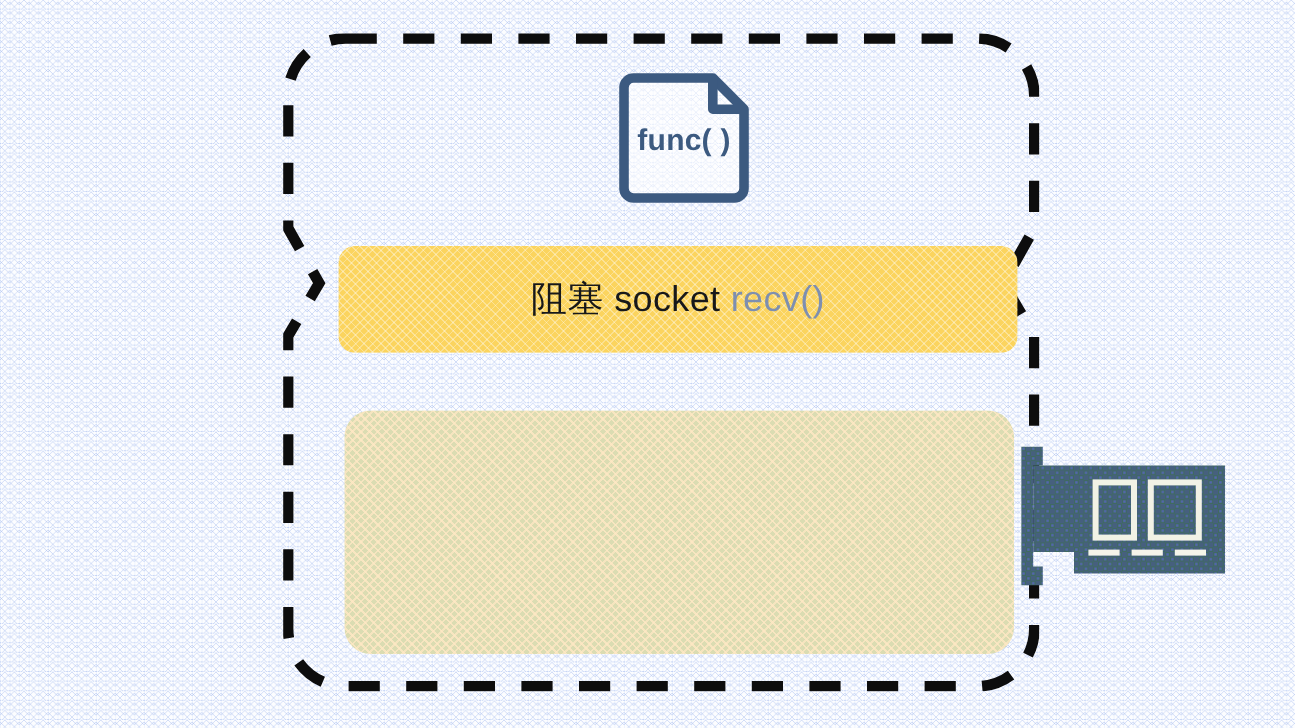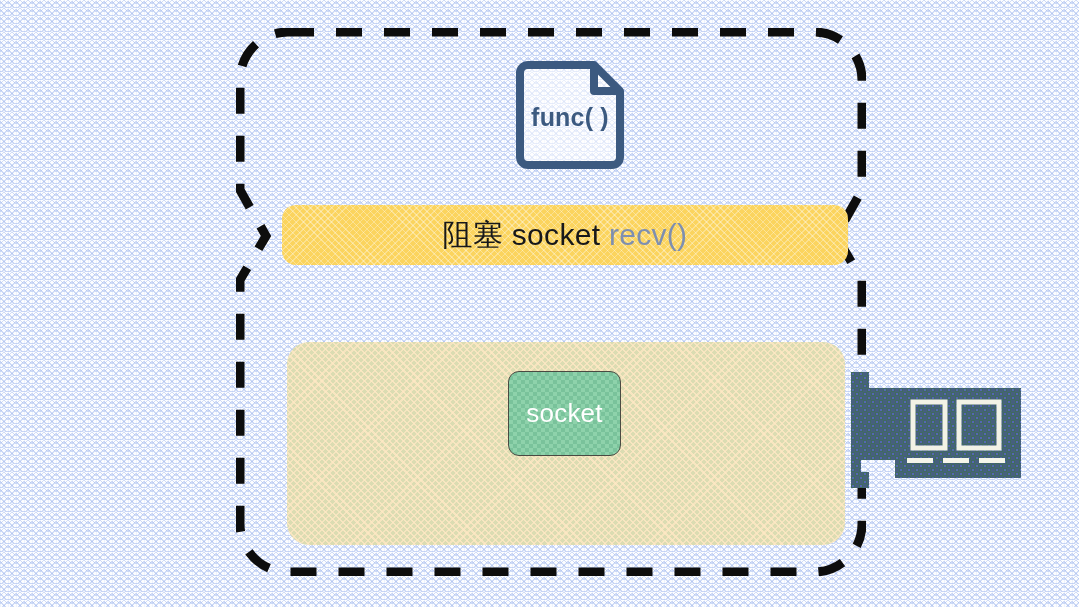--- a/index.html
+++ b/index.html
@@ -75,21 +75,21 @@
     padding-top: 4px;
     box-sizing: border-box;
   }
 
   
   #blocking-bar {
     position: absolute;
     left: 282px;
     top: 205px;
     width: 566px;
-    height: 60px;
+    height: 89px;
     border-radius: 14px;
     background-color: #fbd45e;
     background-image:
       repeating-linear-gradient(45deg,
         rgba(255,255,255,0.34) 0px, rgba(255,255,255,0.34) 1px,
         rgba(0,0,0,0) 1px, rgba(0,0,0,0) 5px),
       repeating-linear-gradient(-45deg,
         rgba(255,255,255,0.30) 0px, rgba(255,255,255,0.30) 1px,
         rgba(0,0,0,0) 1px, rgba(0,0,0,0) 5px);
     display: flex;
@@ -198,23 +198,20 @@
   <div id="func-label">func( )</div>
 
   <div id="blocking-bar">
     <div class="bar-text">
       <span>阻塞 socket </span><span class="accent">recv()</span>
     </div>
   </div>
 
   <div id="kernel-region"></div>
 
-  <div id="socket-box">
-    <span class="socket-text">socket</span>
-  </div>
 
   <svg id="nic-card" viewBox="0 0 170 116" width="170" height="116" aria-hidden="true">
     <defs>
       <pattern id="nicChecker" width="8" height="8" patternUnits="userSpaceOnUse">
         <rect width="8" height="8" fill="#46607e"></rect>
         <rect width="4" height="4" fill="#3f6a60"></rect>
         <rect x="4" y="4" width="4" height="4" fill="#3f6a60"></rect>
         <rect x="1" y="1" width="2" height="2" fill="#5566b4"></rect>
         <rect x="5" y="5" width="2" height="2" fill="#5566b4"></rect>
       </pattern>

